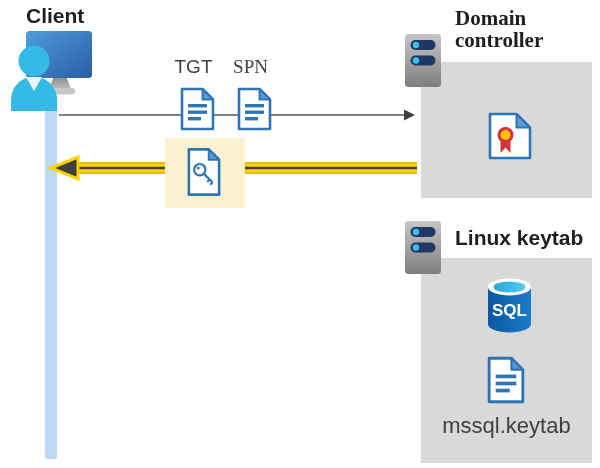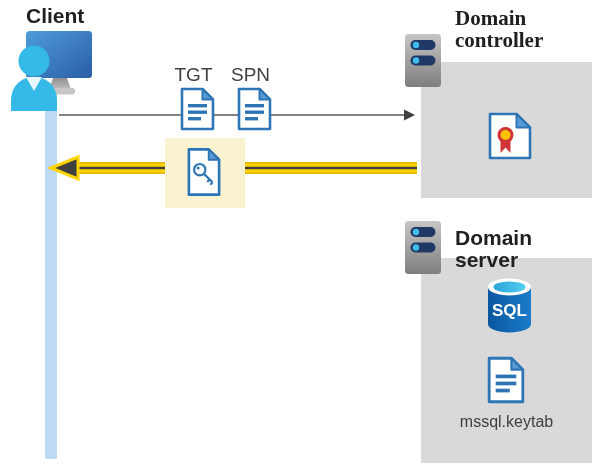--- a/index.html
+++ b/index.html
@@ -3,22 +3,22 @@
 <meta charset="utf-8">
 <style>
   html,body{margin:0;padding:0;background:#ffffff;}
   .stage{
     position:relative;width:600px;height:468px;background:#ffffff;overflow:hidden;
     font-family:"Liberation Sans",sans-serif;
     padding-left:40px;
   }
   .abs{position:absolute;}
   .title{font-weight:bold;font-size:21px;line-height:22px;color:#1f1f1f;}
-  .small-label{font-size:19px;color:#404040;text-align:center;margin-top:8px;}
-  .filename{font-size:16px;color:#404040;text-align:center;}
+  .small-label{font-size:19px;color:#404040;text-align:center;}
+  .filename{font-size:22px;color:#404040;text-align:center;}
   .gray-box{background:#d9d9d9;}
   .client-bar{background:#bdd9f3;border-radius:2px;}
   .highlight{background:#fbf2d0;}
   svg{display:block;}
   .z0{z-index:0}.z1{z-index:1}.z2{z-index:2}.z3{z-index:3}.z4{z-index:4}
 </style>
 </head>
 <body>
 
 <div class="stage">
@@ -49,21 +49,21 @@
   </div>
 
   <div class="abs z2" style="left:58px;top:105px;">
     <svg width="360" height="20" viewBox="0 0 360 20">
       <line x1="1" y1="10" x2="347" y2="10" stroke="#595959" stroke-width="1.6"></line>
       <polygon points="346,4.5 357,10 346,15.5" fill="#404040"></polygon>
     </svg>
   </div>
 
   <div class="abs small-label z3" style="left:166px;top:56px;width:55px;">TGT</div>
-  <div class="abs small-label z3" style="left:223px;top:56px;width:55px;">SPN</div>
+  <div class="abs small-label z3" style="left:223px;top:56px;width:55px;font-family:Liberation Serif, serif;">SPN</div>
 
   <div class="abs z3" style="left:180px;top:87px;">
     <svg width="35" height="44" viewBox="0 0 35 44">
       <path d="M2,2 H22.5 L33,12.5 V42 H2 Z" fill="#ffffff" stroke="#2e75b6" stroke-width="2.6" stroke-linejoin="round"></path>
       <path d="M22.5,2 V12.5 H33 Z" fill="#5b9bd5" stroke="#2e75b6" stroke-width="2" stroke-linejoin="round"></path>
       <rect x="8" y="17" width="19" height="3.4" fill="#2e75b6"></rect>
       <rect x="8" y="23.5" width="19" height="3.4" fill="#2e75b6"></rect>
       <rect x="8" y="30" width="13" height="3.4" fill="#2e75b6"></rect>
     </svg>
   </div>
@@ -128,21 +128,21 @@
     <svg width="44" height="48" viewBox="0 0 44 48">
       <path d="M2,2 H28.5 L42,15.5 V46 H2 Z" fill="#ffffff" stroke="#2e75b6" stroke-width="2.6" stroke-linejoin="round"></path>
       <path d="M28.5,2 V15.5 H42 Z" fill="#5b9bd5" stroke="#2e75b6" stroke-width="2" stroke-linejoin="round"></path>
       <path d="M12.5,27.5 V41 L17.5,35.5 L22.5,41 V27.5 Z" fill="#d13438"></path>
       <circle cx="17.5" cy="23" r="6.5" fill="#ffc000" stroke="#d13438" stroke-width="3"></circle>
     </svg>
   </div>
 
   <div class="abs gray-box z0" style="left:421px;top:258px;width:171px;height:205px;"></div>
 
-  <div class="abs title z3" style="left:455px;top:227px;width:140px;">Domain server</div>
+  <div class="abs title z3" style="left:455px;top:227px;width:140px;">Linux keytab</div>
 
   <div class="abs z1" style="left:404px;top:220px;">
     <svg width="38" height="55" viewBox="0 0 38 55">
       <rect x="1" y="1" width="36" height="53" rx="3.5" fill="url(#srvGrad)"></rect>
       <rect x="6.5" y="7" width="25" height="10" rx="5" fill="#1f3864"></rect>
       <rect x="6.5" y="22.5" width="25" height="10" rx="5" fill="#1f3864"></rect>
       <circle cx="12" cy="12" r="3.2" fill="#3fbee9"></circle>
       <circle cx="12" cy="27.5" r="3.2" fill="#3fbee9"></circle>
     </svg>
   </div>

